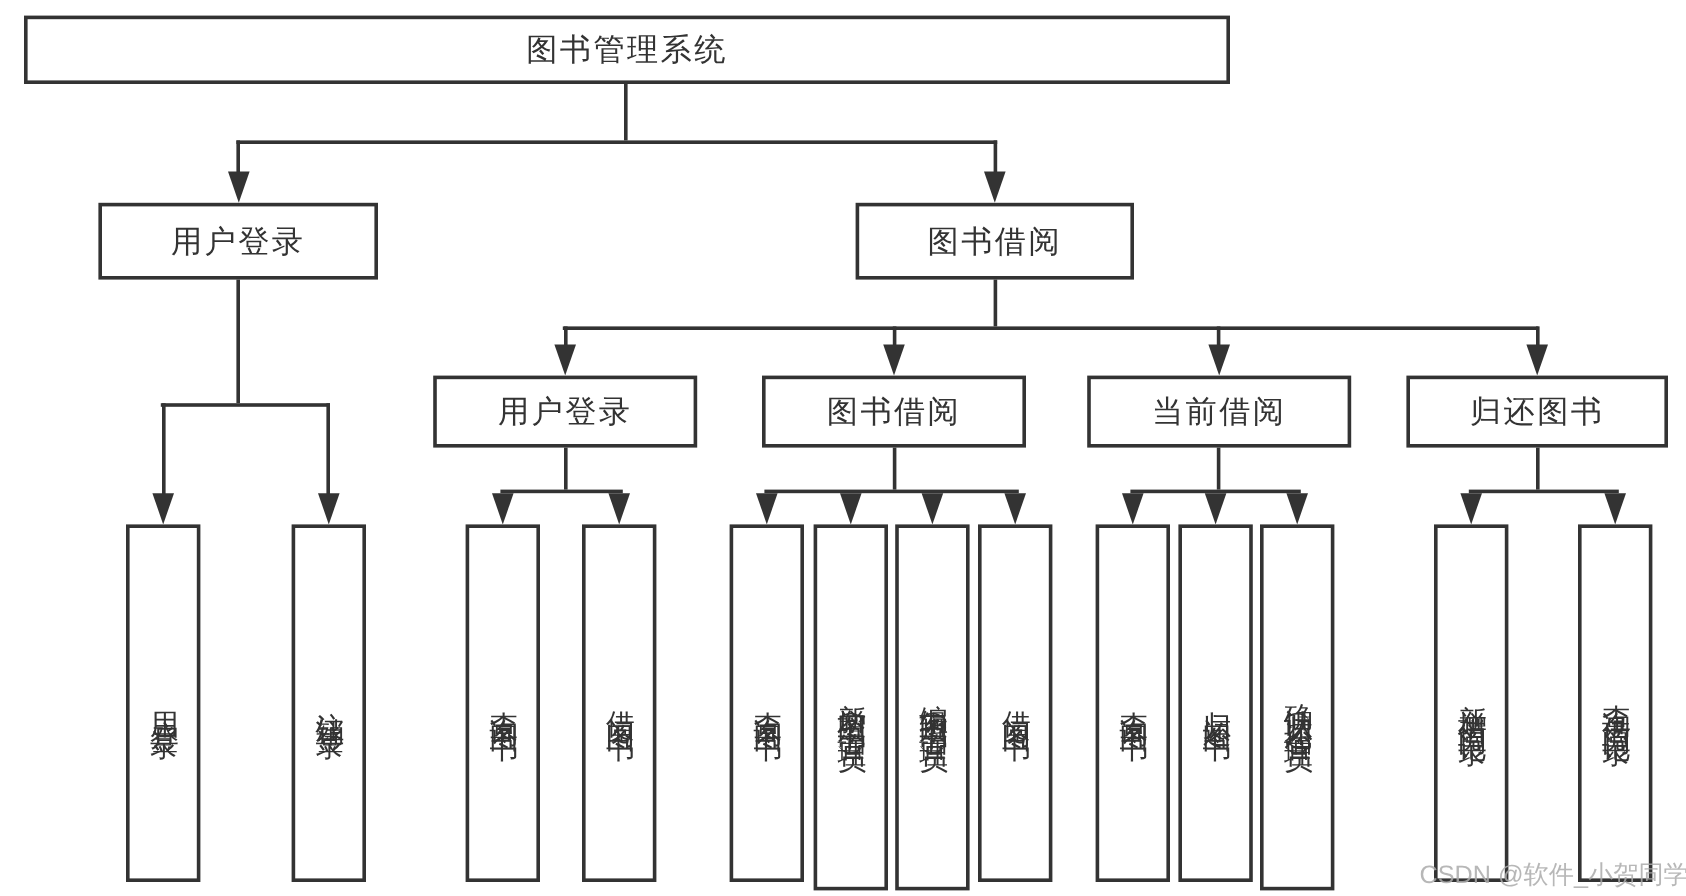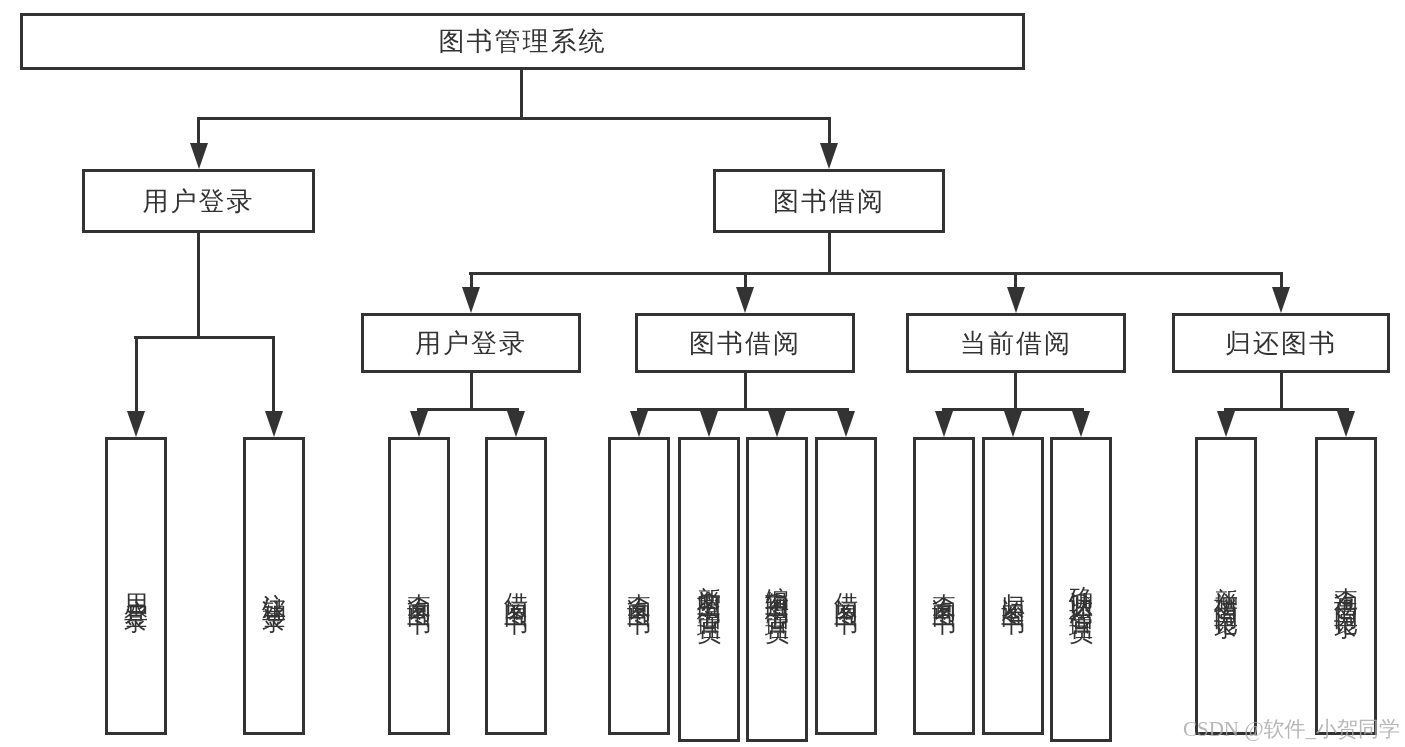--- a/index.html
+++ b/index.html
@@ -40,21 +40,20 @@
     border-top: 26px solid #333333;
   }
   .watermark {
     position: absolute;
     left: 1183px; top: 715px;
     width: 222px;
     font-size: 21px;
     color: rgba(170,170,170,0.85);
     white-space: nowrap;
     z-index: 5;
-    font-family: Liberation Serif, serif;
   }
 </style>
 </head>
 <body>
 
 <div id="canvas">
 
   <div class="box hbox" style="left:20px; top:13px; width:1005px; height:57px;">
     <span>图书管理系统</span>
   </div>

